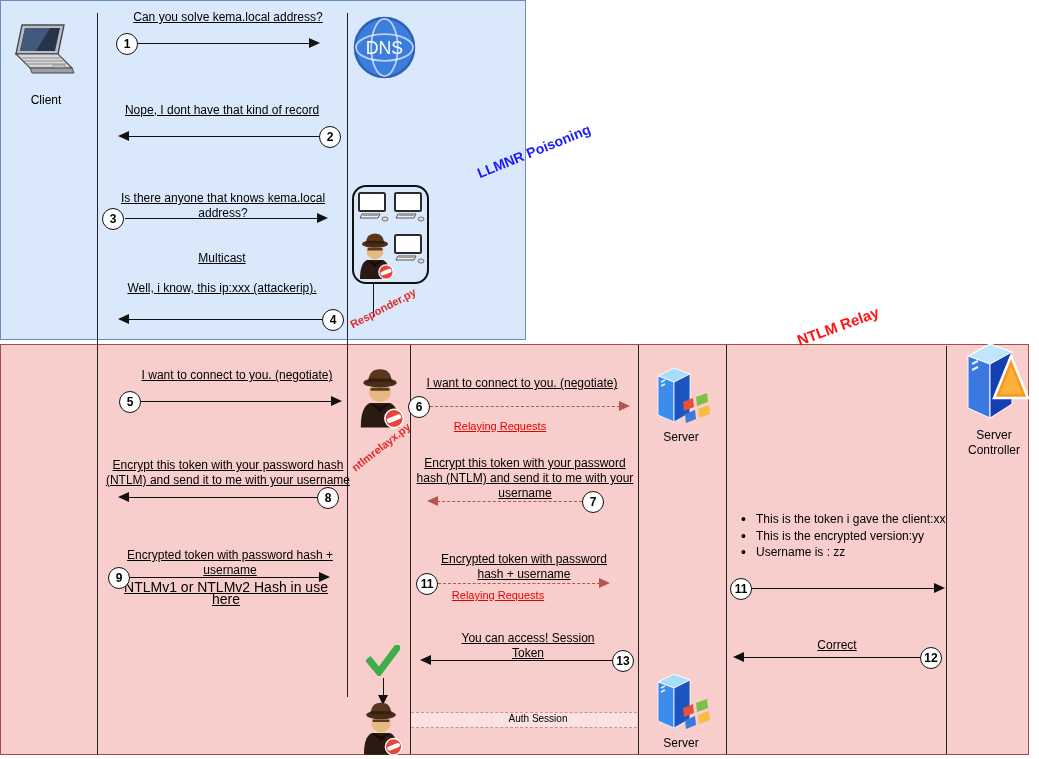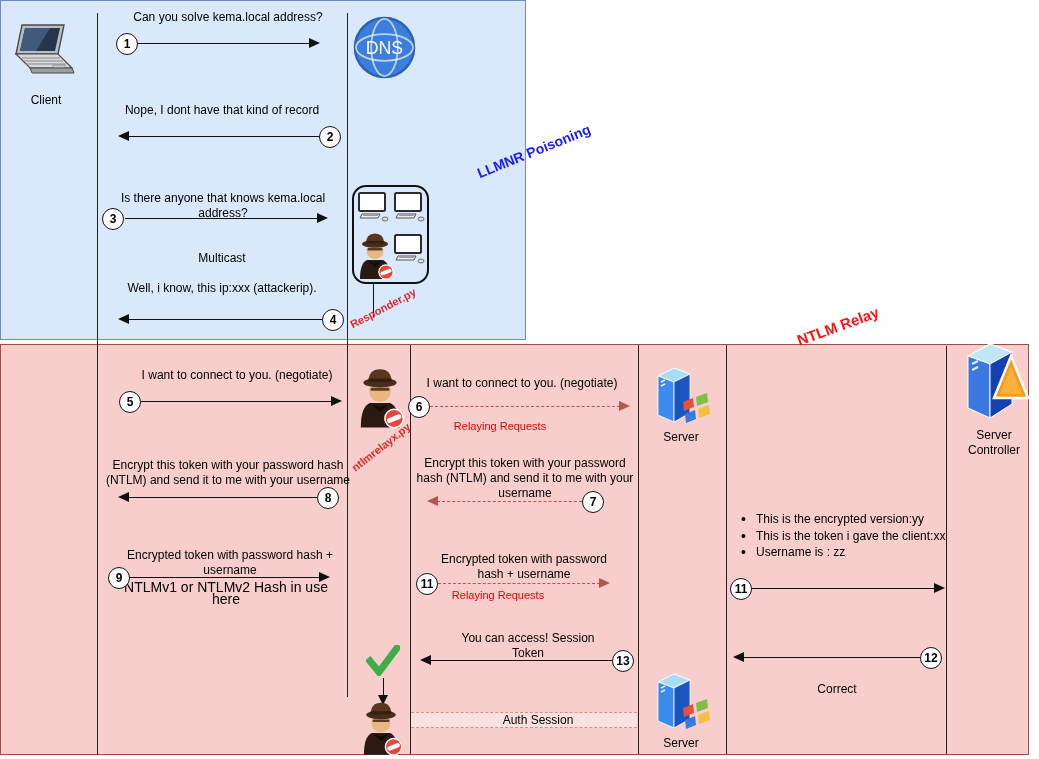--- a/index.html
+++ b/index.html
@@ -1,21 +1,21 @@
 <!DOCTYPE html>
 <html><head>
 <meta charset="utf-8">
 <style>
   html,body{margin:0;padding:0;background:#fff;}
   #canvas{position:relative;width:1039px;height:759px;background:#fff;overflow:hidden;
           font-family:"Liberation Sans",sans-serif;color:#000;}
   .box{position:absolute;box-sizing:border-box;}
   .vline{position:absolute;width:1px;background:#222;z-index:2;}
   .msg{position:absolute;font-size:12px;line-height:15px;text-align:center;
-       transform:translateX(-50%);z-index:3;}
+       transform:translateX(-50%);z-index:3;text-decoration:underline;}
   .lbl{position:absolute;font-size:12px;line-height:15px;text-align:center;
        transform:translateX(-50%);z-index:3;}
   .small{font-size:14px;line-height:12px;}
   .red{color:#e60000;}
   .num{position:absolute;width:22px;height:22px;border:1.6px solid #111;border-radius:50%;
        background:#fff;display:flex;align-items:center;justify-content:center;
        font-size:12px;font-weight:bold;z-index:4;box-sizing:border-box;}
   .arrow{position:absolute;height:0;border-top:1.5px solid #111;z-index:3;}
   .arrow.dashed{border-top:1.6px dashed #b85450;}
   .arrow.to-right::after{content:"";position:absolute;right:-10px;top:-6px;width:0;height:0;
@@ -25,22 +25,22 @@
   .arrow.dashed.to-right::after{border-left-color:#b85450;}
   .arrow.dashed.to-left::before{border-right-color:#b85450;}
   .rot{position:absolute;font-weight:bold;white-space:nowrap;z-index:5;}
   .icon{position:absolute;z-index:4;}
   .bullets{position:absolute;font-size:12px;line-height:16.5px;z-index:3;}
   .bullets div{position:relative;padding-left:19px;}
   .bullets div::before{content:"\2022";position:absolute;left:4px;font-size:14px;}
   .downhead{position:absolute;width:0;height:0;border-top:10px solid #111;
        border-left:5px solid transparent;border-right:5px solid transparent;z-index:3;}
   .authband{position:absolute;background:#fbe1df;border-top:1px dashed #d98d8a;
-       border-bottom:1px dashed #d98d8a;z-index:1;display:flex;align-items:center;
-       justify-content:center;font-size:12px;box-sizing:border-box;padding-left:28px;}
+       border-bottom:1px dashed #d98d8a;z-index:1;display:flex;align-items:flex-start;
+       justify-content:center;font-size:10px;box-sizing:border-box;padding-left:28px;}
 </style>
 </head>
 <body>
 
 <div id="canvas">
 
   <div class="box" style="left:0;top:0;width:526px;height:340px;background:#dae8fc;border:1px solid #6c8ebf;"></div>
   <div class="box" style="left:0;top:344px;width:1029px;height:411px;background:#f8cecc;border:1px solid #a64c46;"></div>
 
   <div class="vline" style="left:97px;top:13px;height:742px;"></div>
@@ -170,29 +170,29 @@
   <div class="num" style="left:108px;top:567px;">9</div>
   <div class="arrow to-right" style="left:130px;top:577px;width:190px;"></div>
   <div class="msg small" style="left:226px;top:581px;width:220px;">NTLMv1 or NTLMv2 Hash in use here</div>
 
   <div class="msg" style="left:524px;top:552px;width:180px;">Encrypted token with password hash + username</div>
   <div class="num" style="left:416px;top:573px;">11</div>
   <div class="arrow dashed to-right" style="left:438px;top:583px;width:162px;"></div>
   <div class="msg red" style="left:498px;top:588px;font-size:11px;">Relaying Requests</div>
 
   <div class="bullets" style="left:737px;top:511px;width:225px;">
+    <div>This is the token i gave the client:xx</div>
     <div>This is the encrypted version:yy</div>
-    <div>This is the token i gave the client:xx</div>
     <div>Username is : zz</div>
   </div>
 
   <div class="num" style="left:730px;top:578px;">11</div>
   <div class="arrow to-right" style="left:752px;top:588px;width:183px;"></div>
 
-  <div class="msg" style="left:837px;top:638px;width:140px;margin-top:44px;">Correct</div>
+  <div class="msg" style="left:837px;top:638px;width:140px;">Correct</div>
   <div class="num" style="left:920px;top:647px;">12</div>
   <div class="arrow to-left" style="left:743px;top:657px;width:177px;"></div>
 
   <div class="msg" style="left:528px;top:631px;width:150px;">You can access! Session Token</div>
   <div class="num" style="left:612px;top:650px;">13</div>
   <div class="arrow to-left" style="left:430px;top:660px;width:182px;"></div>
 
   <svg class="icon" style="left:366px;top:645px;" width="34" height="31" viewBox="0 0 34 31">
     <path d="M4 16 L13 27 L31 3" stroke="#3fae49" stroke-width="7" fill="none" stroke-linecap="square"></path>
   </svg>

